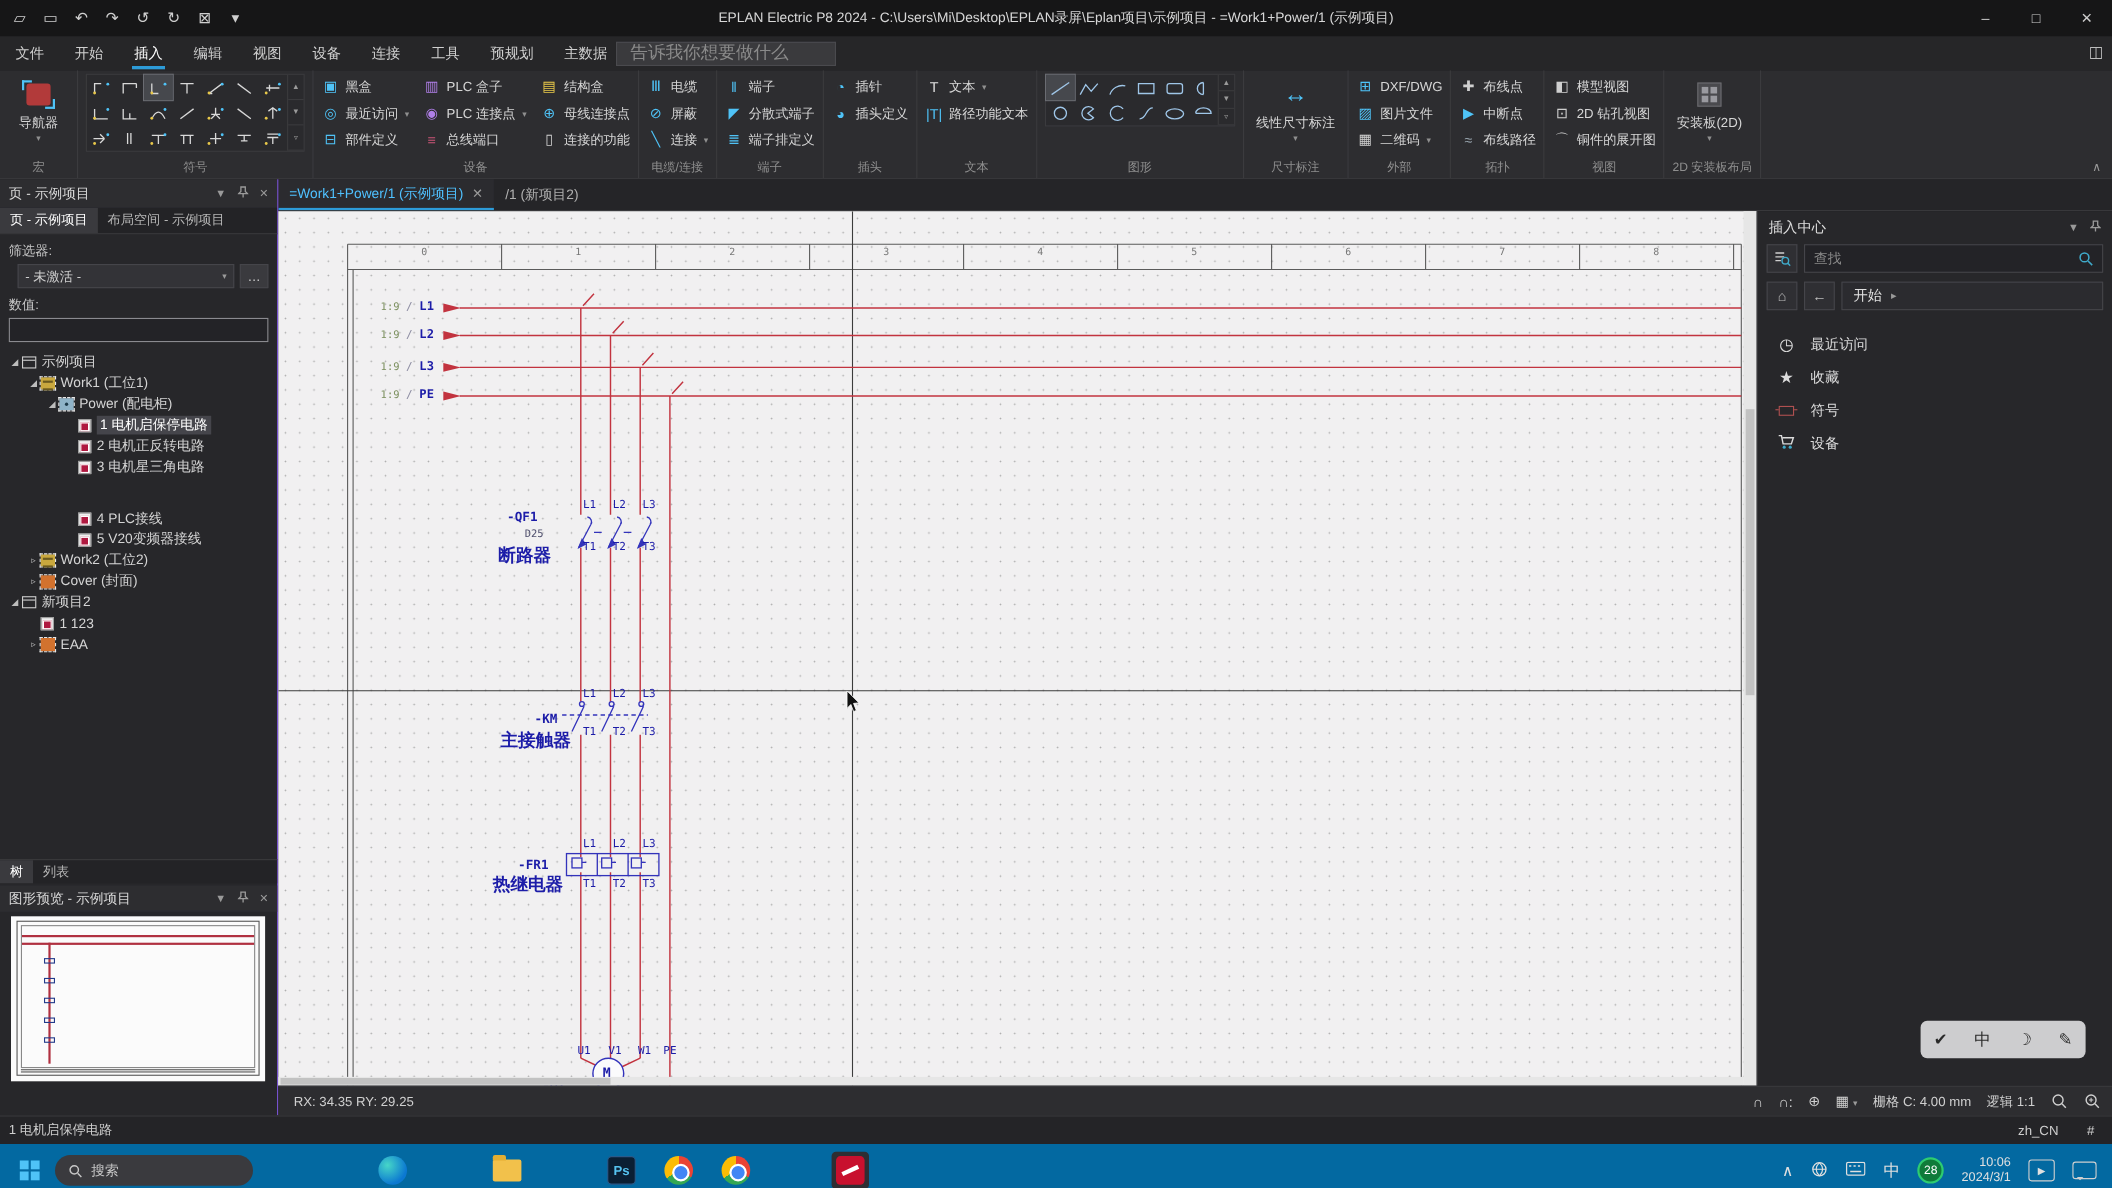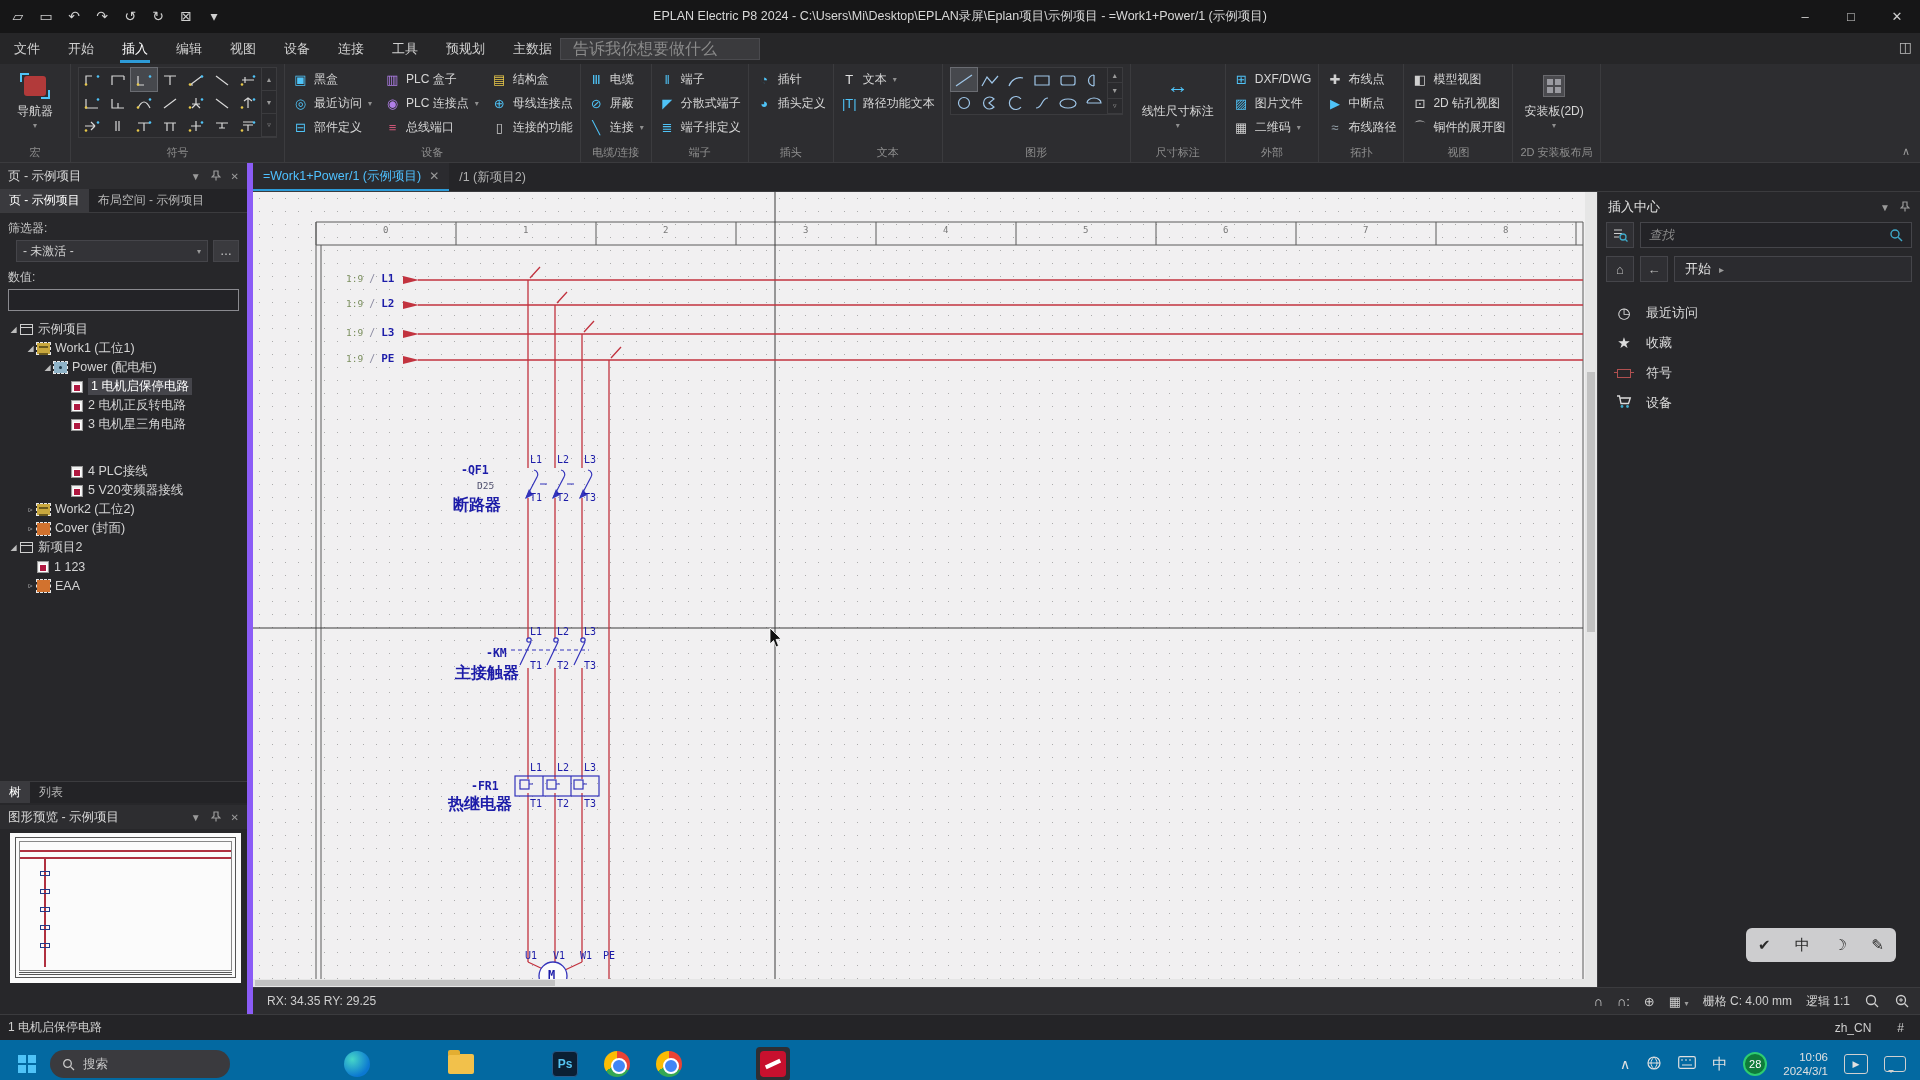--- a/index.html
+++ b/index.html
@@ -70,21 +70,21 @@
 
   
   #doctabs { left:253px; top:163px; width:1667px; height:29px; background:#252528; display:flex;
     border-bottom:1px solid #3b3b3e; }
   .doctab { display:flex; align-items:center; padding:0 10px; font-size:12.5px; color:#b0b0b0; gap:8px; }
   .doctab.active { color:#4fc1ff; border-bottom:2px solid #2d9bd8; background:#2b2b2f; }
   .doctab .tab-close { color:#9a9a9a; font-size:12px; }
 
   
   #leftpanel { left:0; top:163px; width:253px; height:851px; background:#27272a;
-    border-right:6px solid #8b5cf6; }
+    border-right:1px solid #8b5cf6; }
   .pane-header { height:26px; display:flex; align-items:center; padding:0 8px; font-size:12.5px;
     color:#d8d8d8; background:#2d2d30; }
   .pane-header .sp { flex:1; }
   .ph-ico { color:#9a9a9a; font-size:10px; margin-left:10px; }
   #lp-tabs { display:flex; height:24px; background:#232326; border-bottom:1px solid #3b3b3e; }
   .lp-tab { padding:0 9px; font-size:12px; color:#b5b5b5; display:flex; align-items:center; }
   .lp-tab.active { background:#3a3a3e; color:#ffffff; }
   .lp-lbl { font-size:12px; color:#c8c8c8; margin:7px 0 3px 8px; }
   .lp-select { margin:0 8px; height:22px; background:#333337; border:1px solid #45454a;
     display:flex; align-items:center; font-size:12px; color:#cfcfcf; padding:0 6px; }
@@ -150,21 +150,21 @@
   
   #rightpanel { left:1597px; top:192px; width:323px; height:795px; background:#27272a;
     border-left:1px solid #3b3b3e; }
   #ic-header { height:30px; display:flex; align-items:center; padding:0 10px; font-size:13px; color:#e0e0e0; }
   #ic-search-row { display:flex; gap:6px; padding:0 8px; align-items:center; }
   .ic-sq { width:28px; height:26px; background:#2f2f33; border:1px solid #45454a; display:flex;
     align-items:center; justify-content:center; }
   #ic-search { flex:1; height:26px; background:#232327; border:1px solid #45454a; display:flex;
     align-items:center; padding:0 8px; }
   #ic-search input { flex:1; background:transparent; border:none; outline:none; color:#c0c0c0;
-    font-size:12.5px; font-family:inherit;font-style:italic; }
+    font-size:12.5px; font-family:inherit; }
   #ic-search input::placeholder { color:#8a8a8a; }
   #ic-nav-row { display:flex; gap:6px; padding:0 8px; align-items:center; margin-top:8px; }
   #ic-crumb { flex:1; height:26px; border:1px solid #45454a; background:#2b2b2f; display:flex;
     align-items:center; padding:0 10px; gap:8px; font-size:13px; color:#e0e0e0; }
   .ic-nav-btn { color:#bdbdbd; font-size:13px; }
   #ic-items { margin-top:16px; }
   .ic-item { height:30px; display:flex; align-items:center; gap:12px; padding-left:16px;
     font-size:13px; color:#dcdcdc; }
   .ic-item .glyph { width:20px; text-align:center; font-size:15px; color:#dcdcdc; }
   .sym-chip { width:14px; height:9px; border:1.5px solid #b05050; position:relative; }

